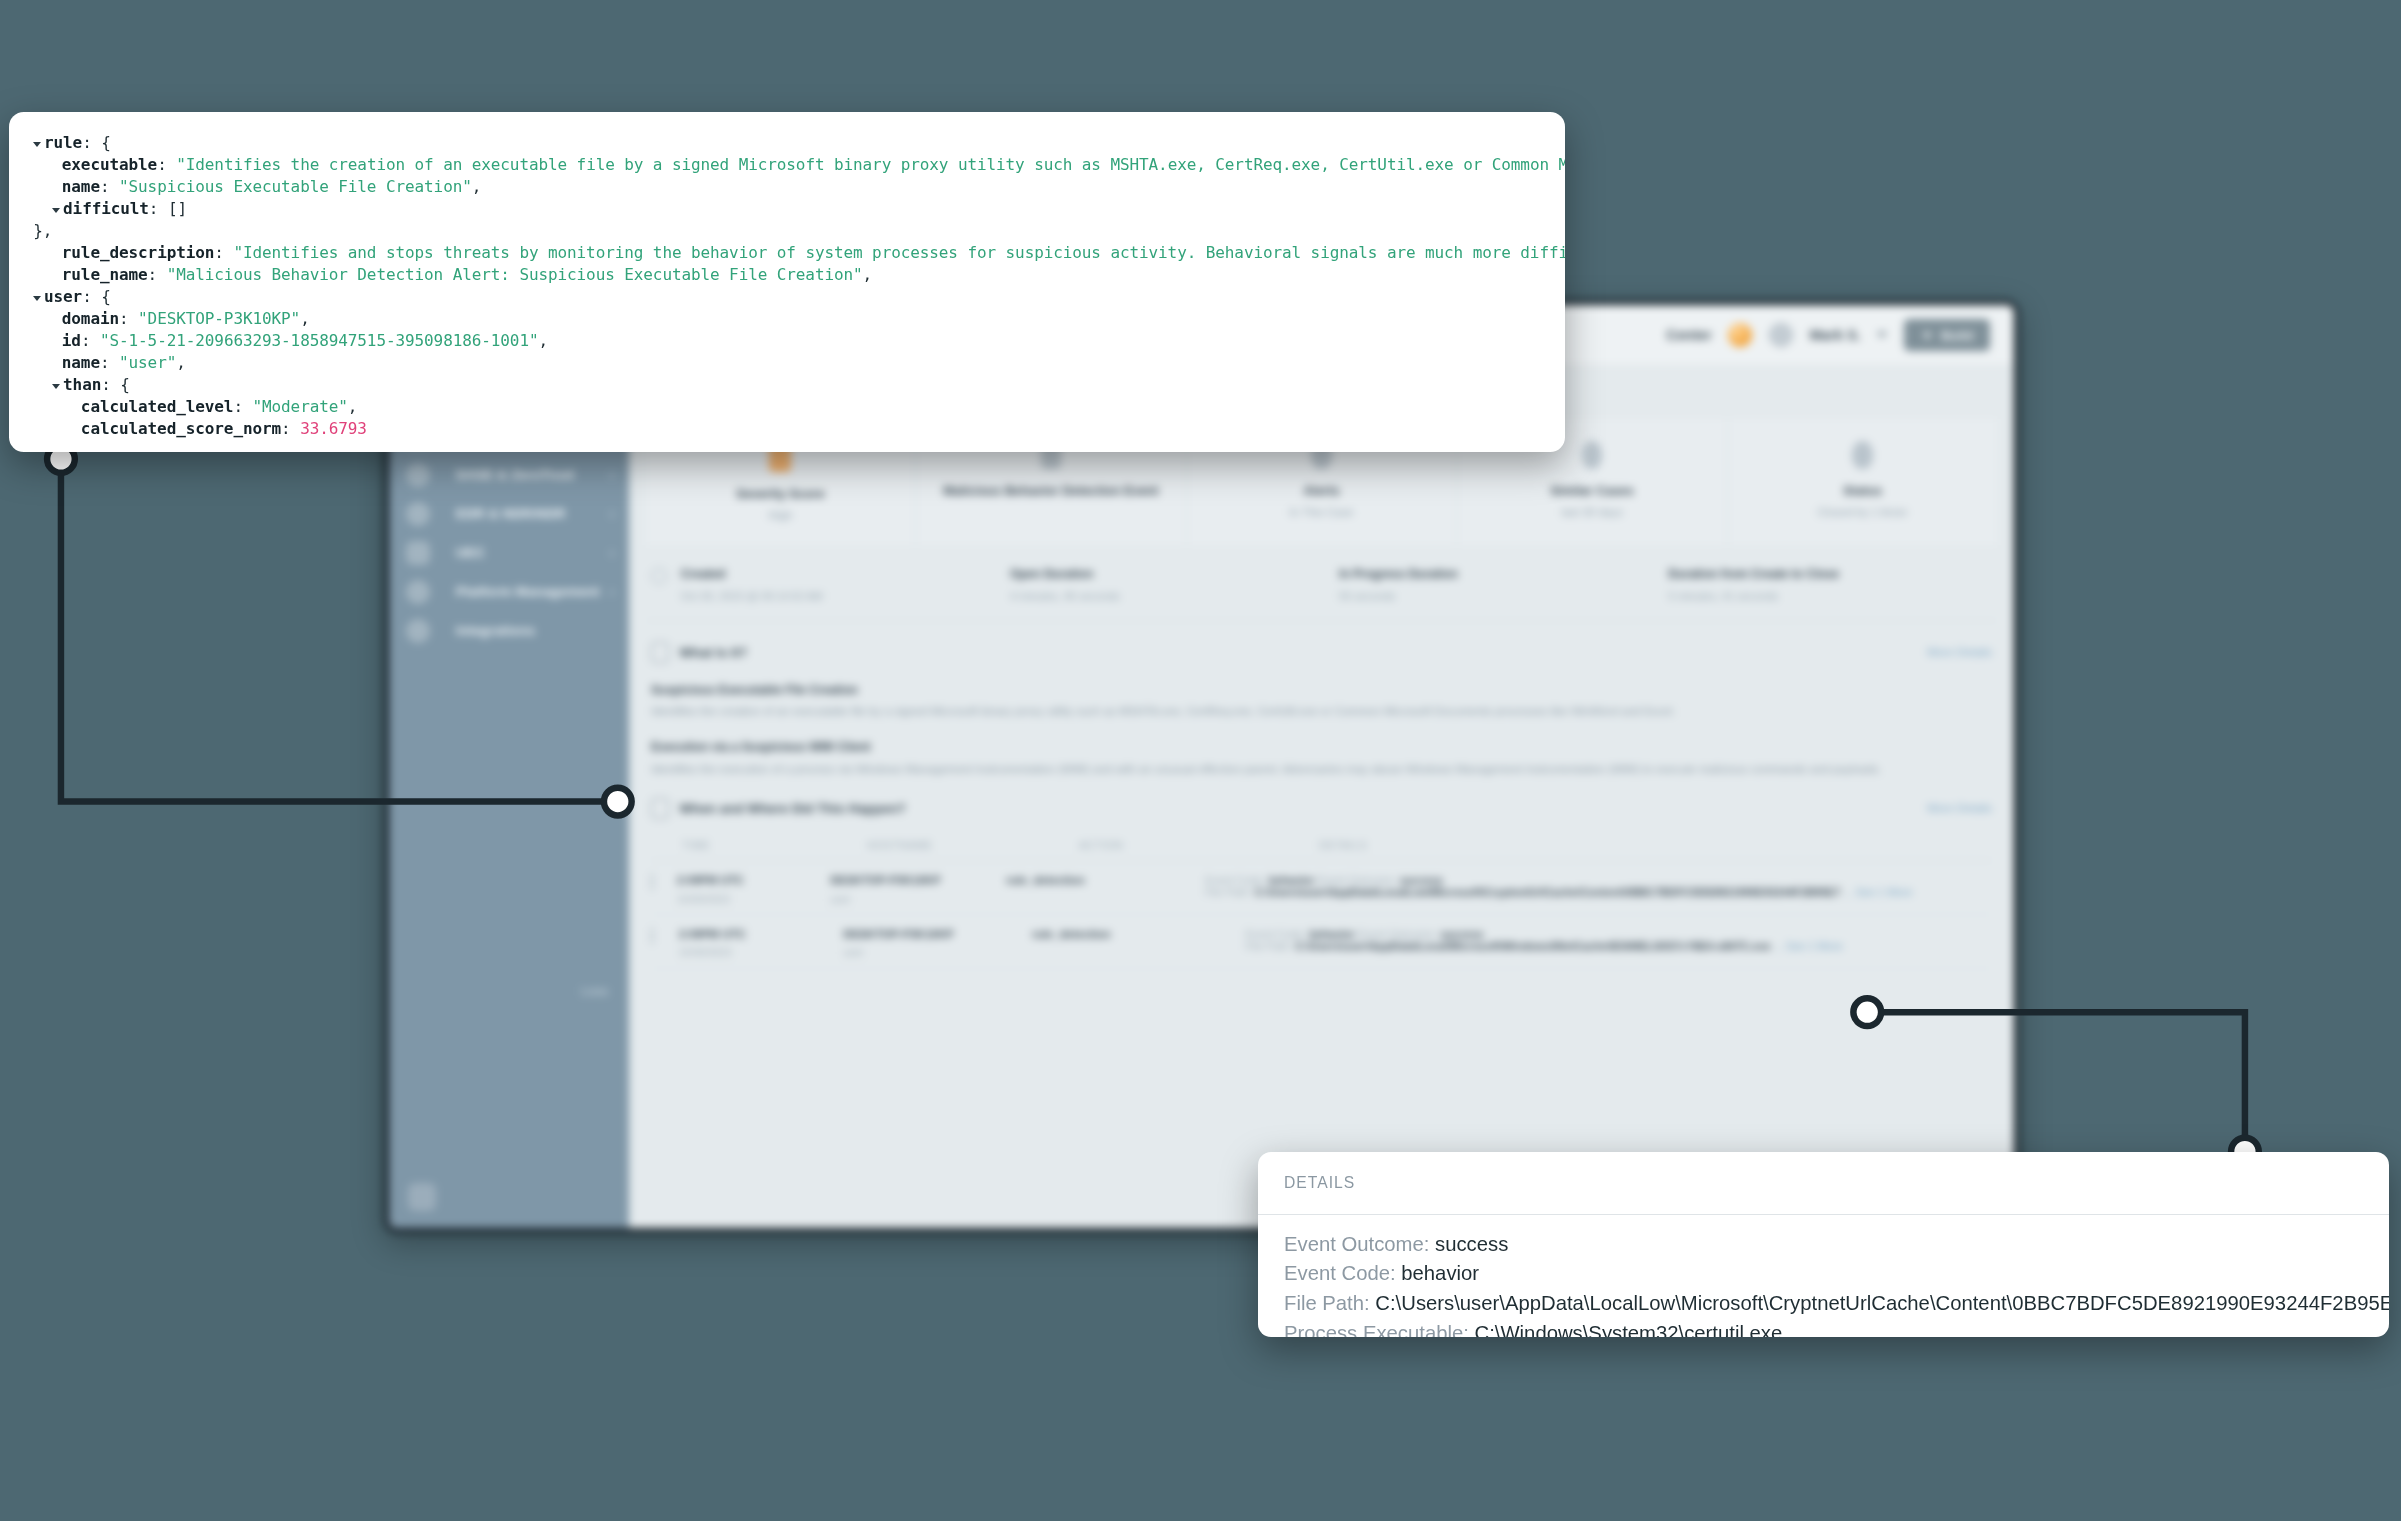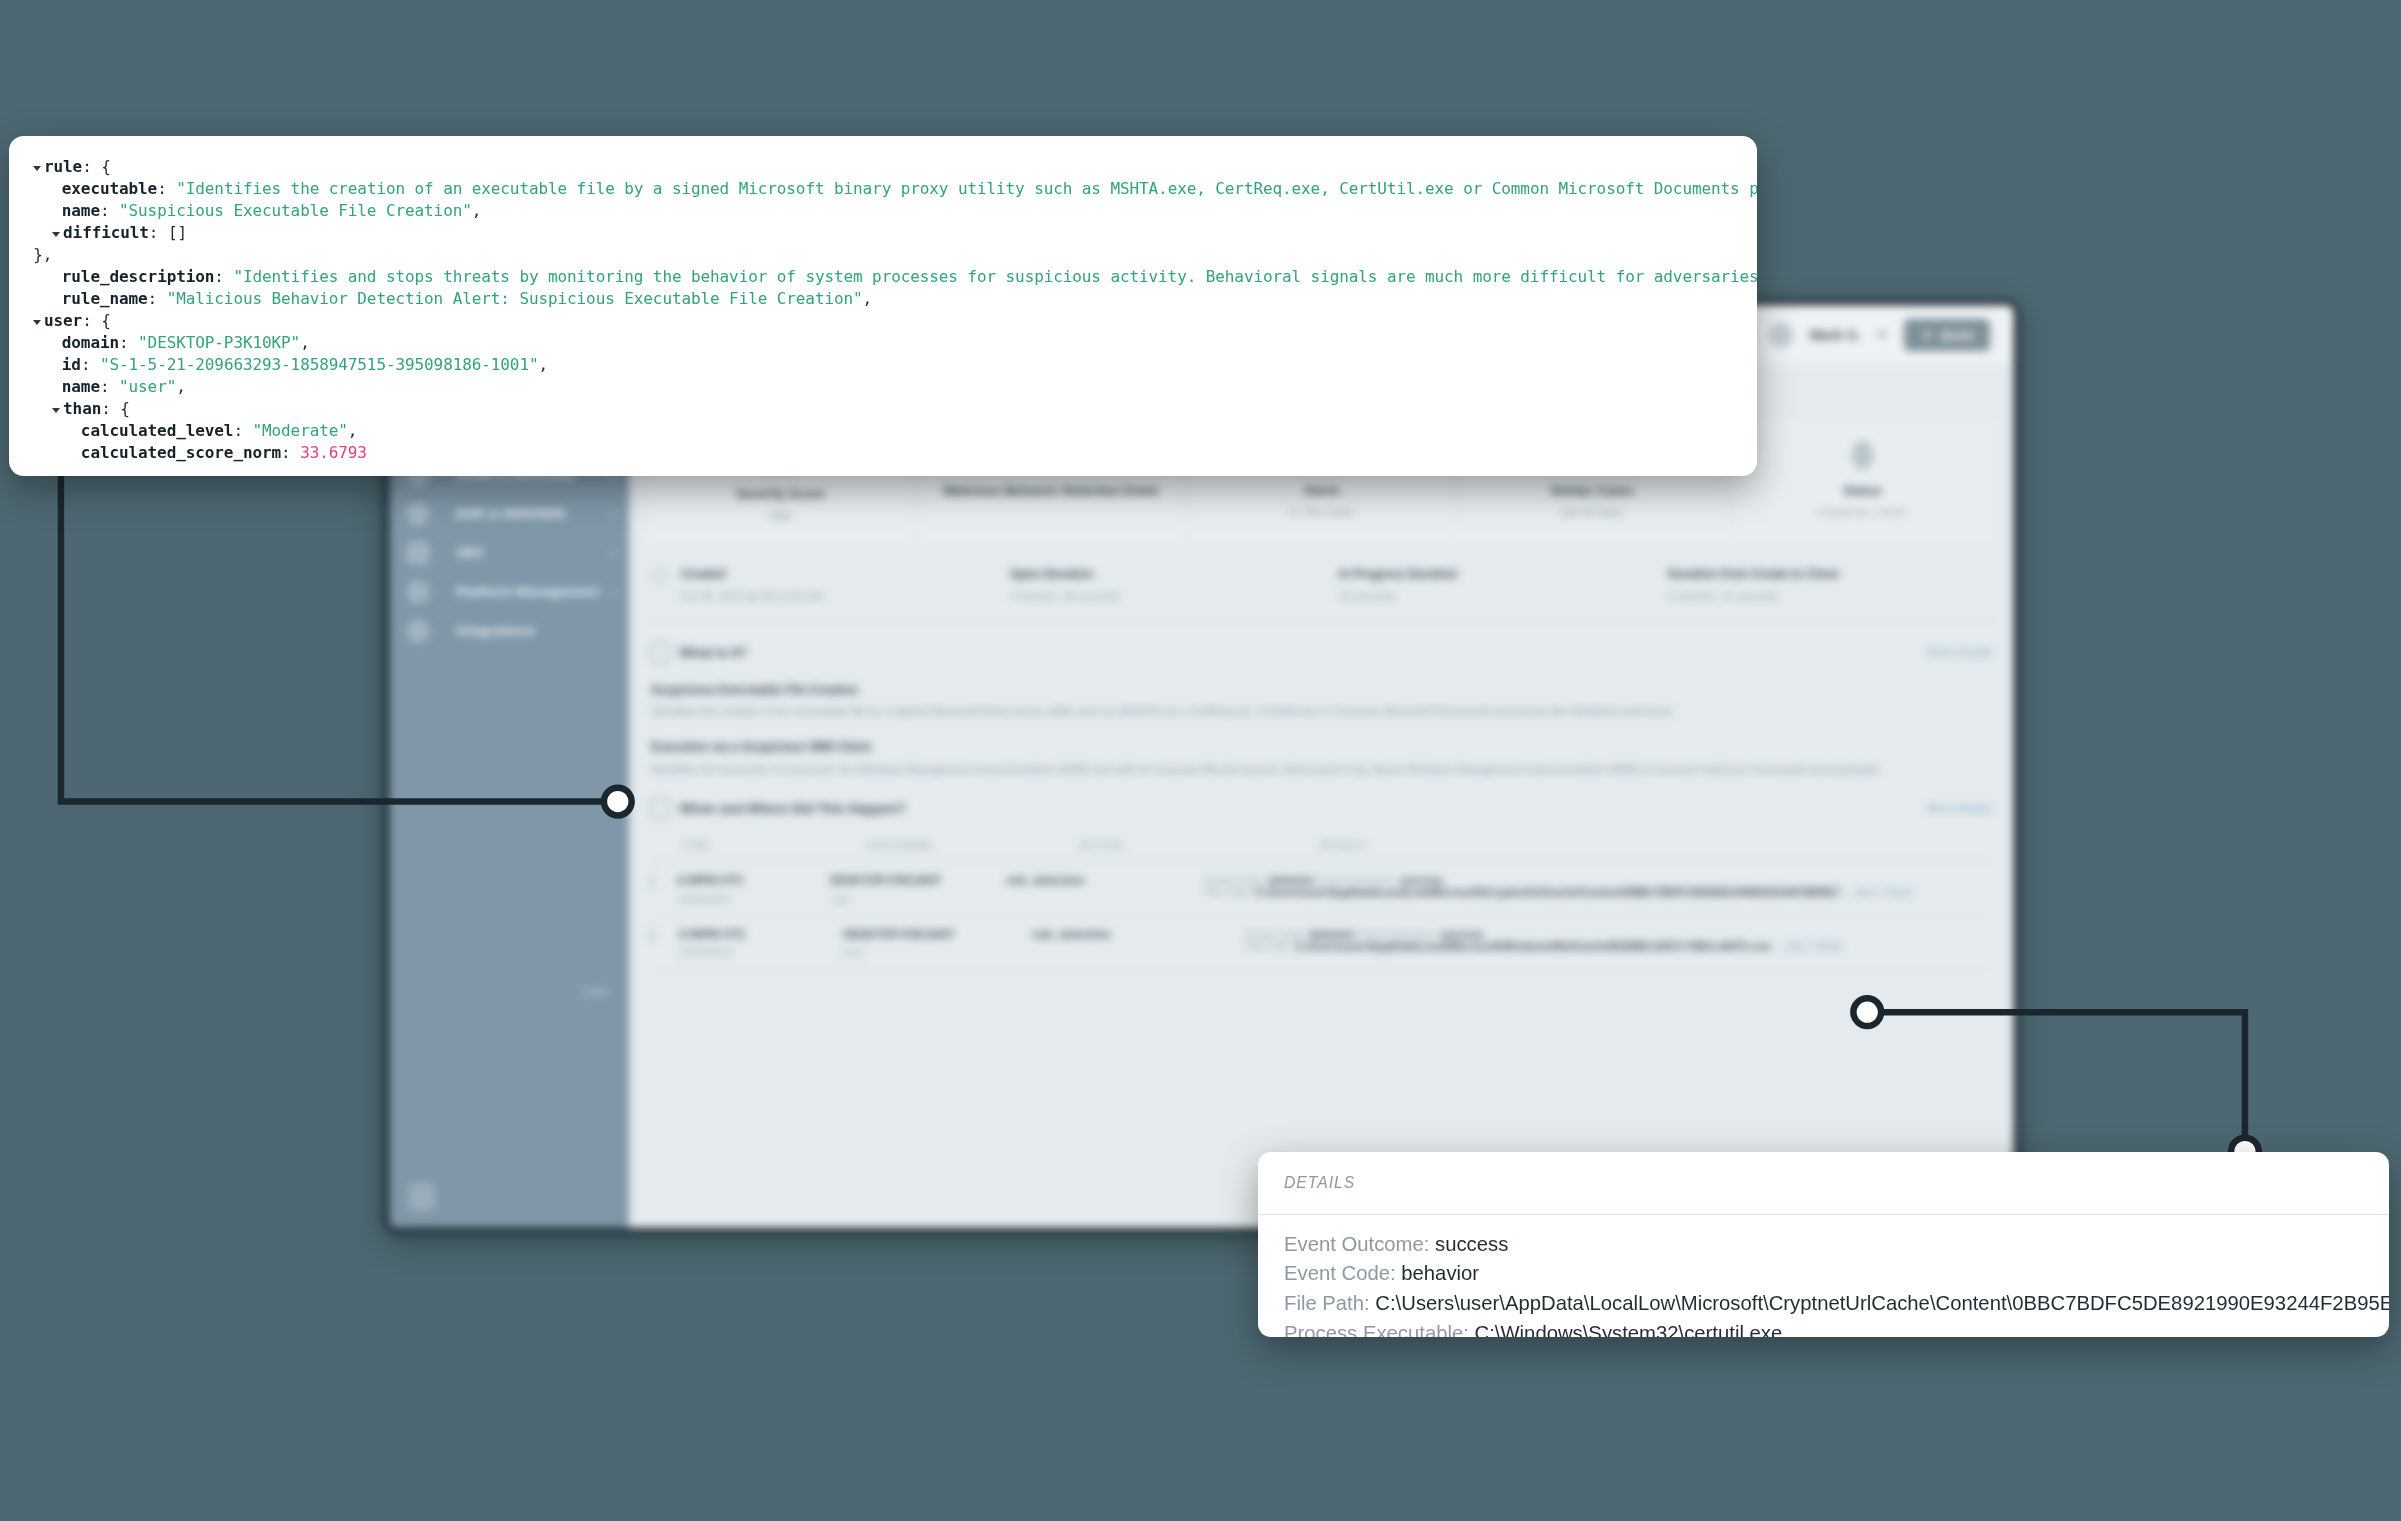--- a/index.html
+++ b/index.html
@@ -130,22 +130,22 @@
   .muted { color: #a2afb8; margin-top: 6.5px; font-size: 10.6px; }
   .det-line { font-size: 11px; color: #a3b0b9; margin-bottom: 6.5px; white-space: nowrap; }
   .det-line b { color: #3e4d58; font-weight: 700; }
   .see-more { font-size: 11px; color: #7fa8c6; }
 
   
   #connectors { position: absolute; left: 0; top: 0; width: 2401px; height: 1521px; }
 
   
   .json-panel {
-    position: absolute; left: 9.2px; top: 136px;
-    width: 1748px; height: 340px;
+    position: absolute; left: 9.2px; top: 112px;
+    width: 1556px; height: 340px;
     background: #ffffff;
     border-radius: 14.8px;
     box-shadow: 0 13px 37px rgba(0,0,0,.35);
     padding: 20.3px 24px 9.2px 24px;
     overflow: hidden;
   }
   .json-line {
     font-family: "DejaVu Sans Mono", "Liberation Mono", monospace;
     font-size: 16px;
     line-height: 22px;
@@ -168,21 +168,21 @@
     position: absolute; left: 1258px; top: 1152px;
     width: 1131px; height: 185px;
     background: #ffffff; border-radius: 13px;
     box-shadow: 0 13px 37px rgba(0,0,0,.35);
     overflow: hidden;
   }
   .details-head {
     height: 63px; display: flex; align-items: center;
     padding-left: 26px; border-bottom: 0.9px solid #dfe4e7;
   }
-  .details-head-txt { font-size: 15.7px; color: #8b98a2; letter-spacing: 1px; font-style: italic; }
+  .details-head-txt { font-size: 15.7px; color: #8b98a2; letter-spacing: 1px; }
   .details-body { padding: 14.8px 26px 0 26px; }
   .d-row { font-size: 20.3px; line-height: 29.6px; color: #8d99a3; white-space: nowrap; }
   .d-row b { color: #1f2d33; font-weight: 400; }
 </style>
 </head>
 <body>
 
 <div id="stage">
 
   <div class="app-window">

